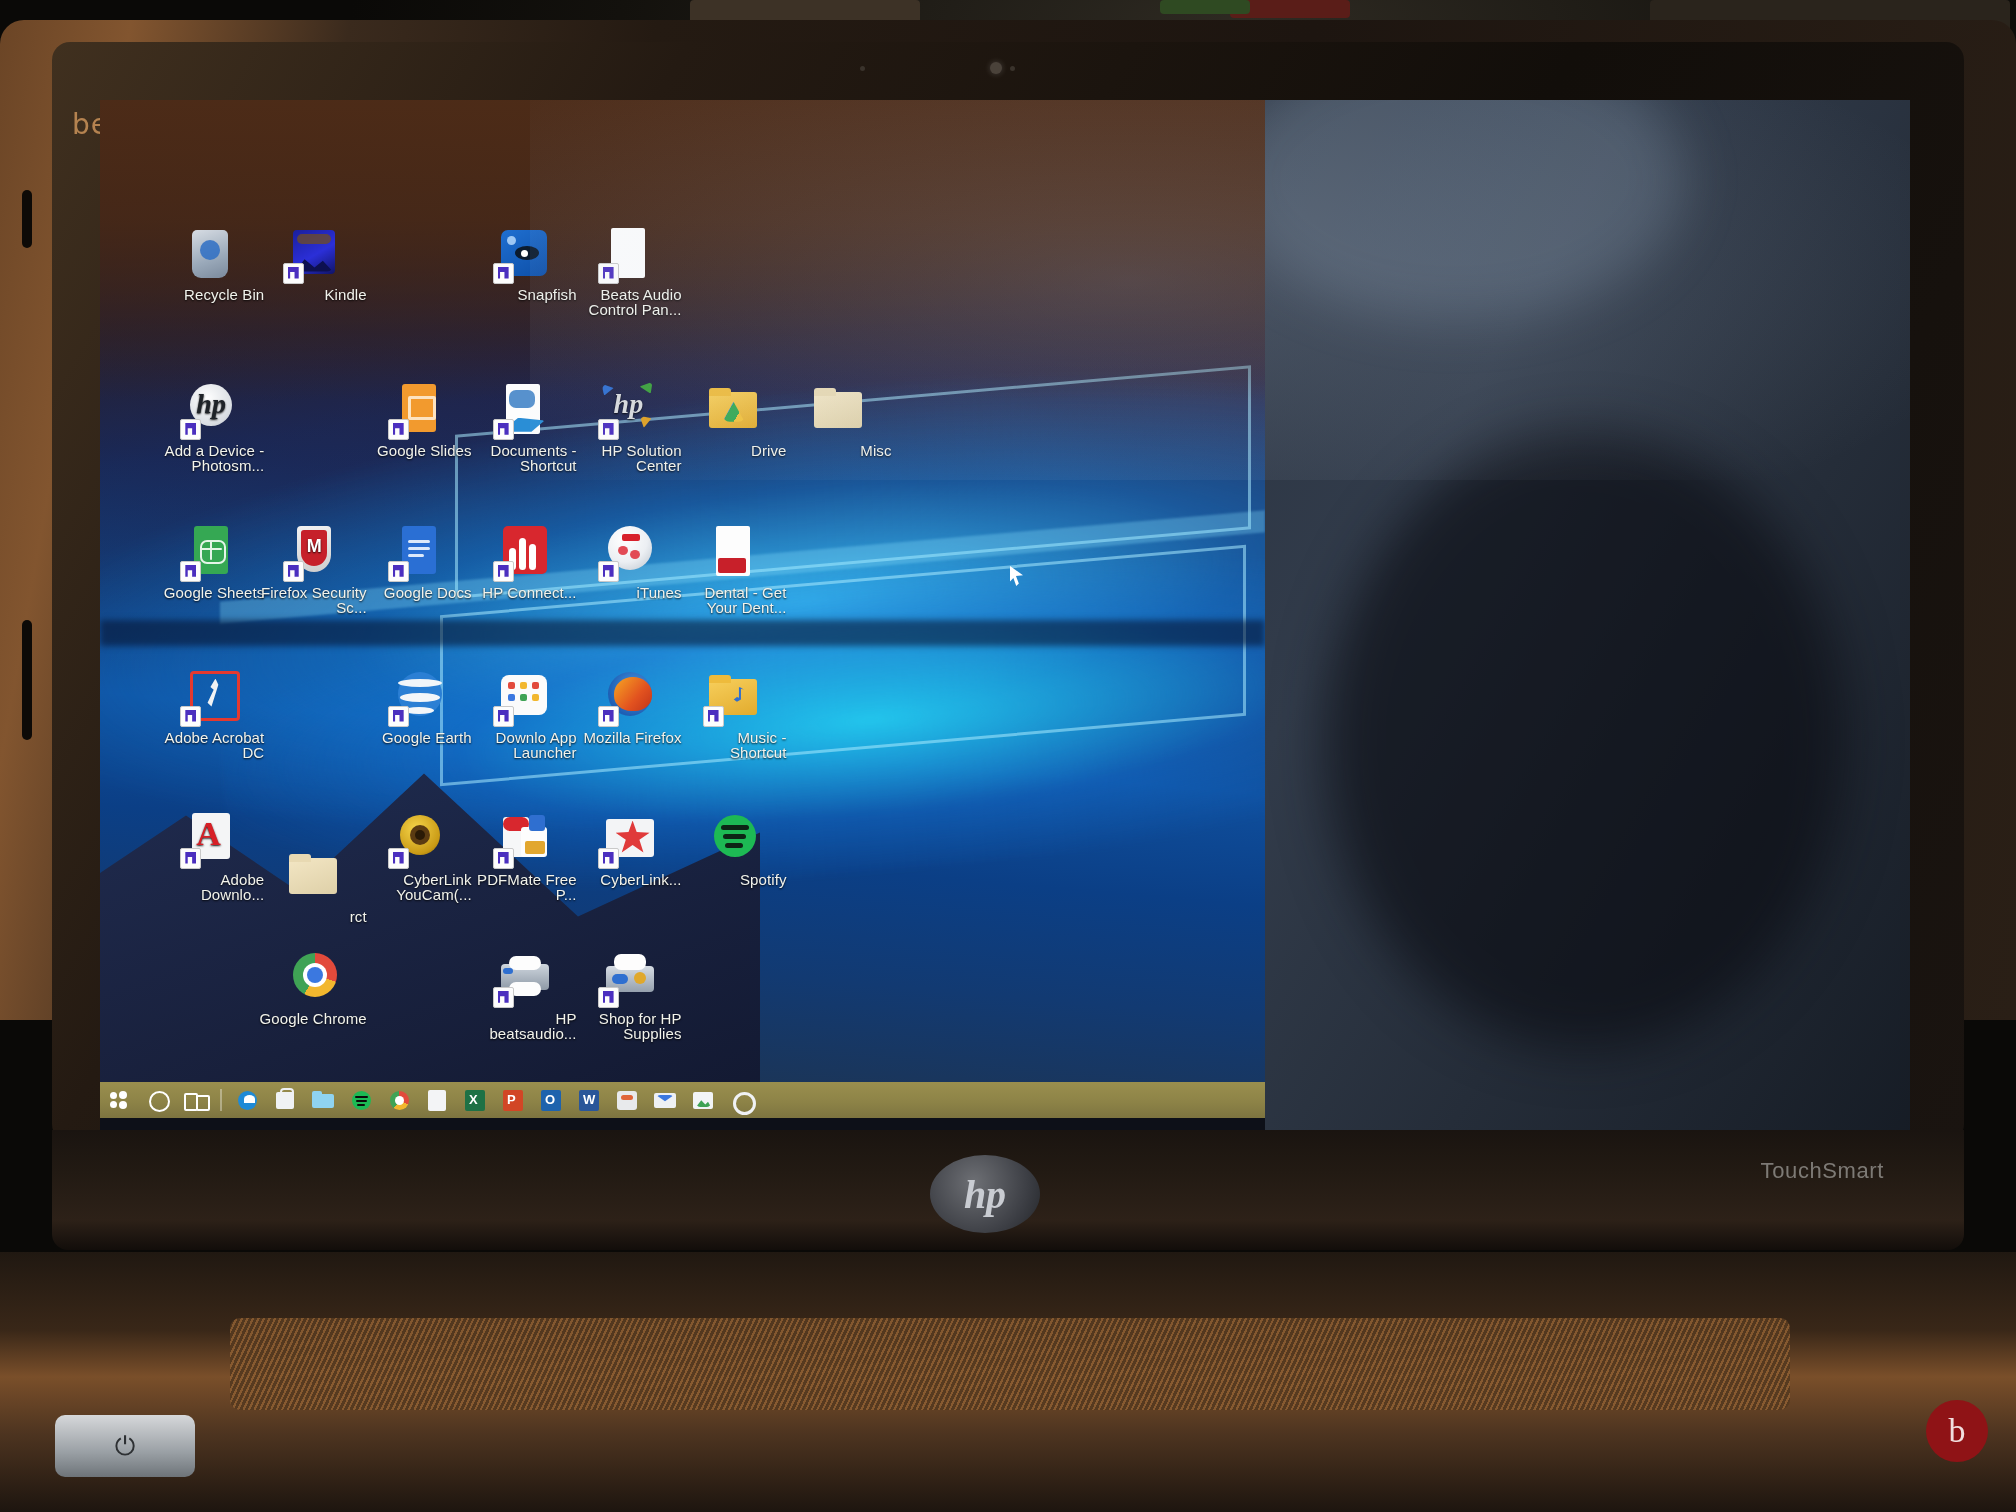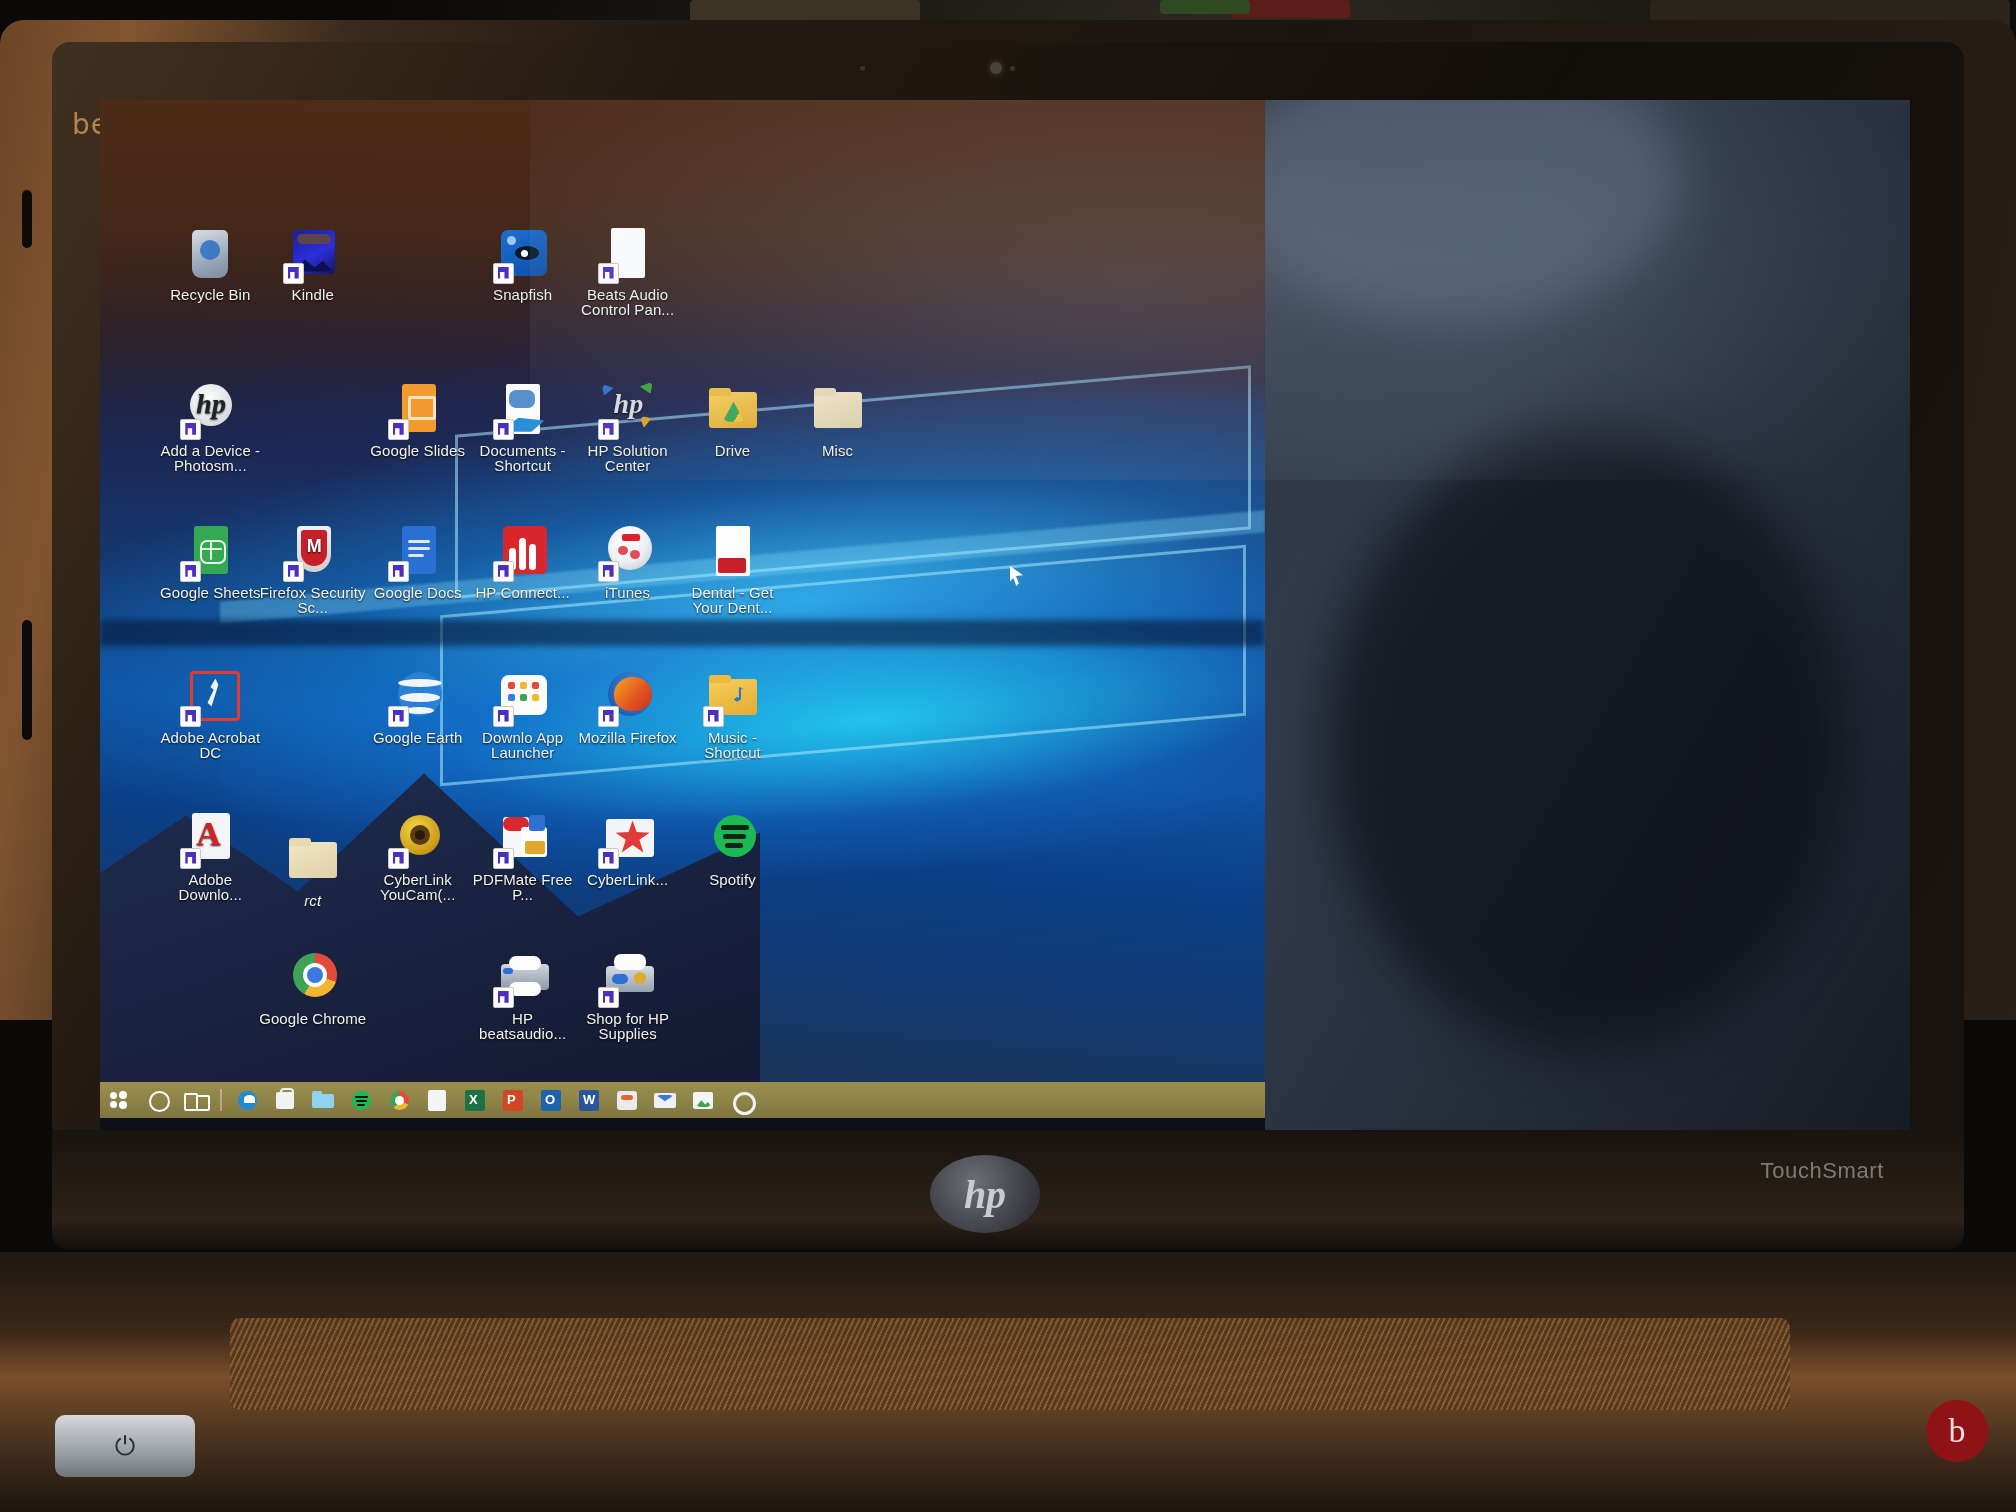--- a/index.html
+++ b/index.html
@@ -53,21 +53,21 @@
         background:linear-gradient(160deg,rgba(35,45,80,.95),rgba(18,24,48,.98));
         clip-path:polygon(0 100%,0 48%,18% 28%,34% 46%,52% 18%,74% 52%,100% 32%,100% 100%);}
 
   
   .dead-panel{position:absolute;left:1165px;top:0;width:645px;height:1055px;
         background:linear-gradient(120deg,#2b3442 0%,#323c4b 30%,#252d39 62%,#161c25 100%);}
   .reflection{position:absolute;border-radius:50%;filter:blur(26px);}
 
   
   .icon-grid{position:absolute;left:0;top:0;width:1165px;height:1018px;}
-  .dicon{position:absolute;width:108px;text-align:center;color:#f2f3ec;
+  .dicon{position:absolute;width:108px;text-align:right;color:#f2f3ec;
         font-size:15px;line-height:15px;letter-spacing:.1px;
         text-shadow:0 1px 2px rgba(0,0,0,.9);}
   .dicon .glyph{width:56px;height:56px;margin:0 auto 5px;position:relative;}
   .dicon .cap{display:block;filter:blur(.35px);}
   .shortcut-arrow{position:absolute;left:-2px;bottom:-2px;width:19px;height:19px;
         background:#fdfdfd;border:1px solid #c9c9c9;border-radius:2px;}
   .shortcut-arrow:after{content:"";position:absolute;left:4px;top:3px;width:11px;height:12px;
         background:#4b2fbf;clip-path:polygon(0 0,100% 0,100% 100%,62% 100%,62% 45%,22% 45%,22% 100%,0 100%);}
 
   
@@ -349,21 +349,21 @@
             <span class="cap">Music - Shortcut</span>
           </div>
           <div class="dicon" style="left: 56.32px; top: 710.6px;">
             <div class="glyph">
               <div class="sq" style="left:10px;top:2px;width:38px;height:46px;border-radius:3px;background:#f4f5f6;"></div>
               <div style="position:absolute;left:14px;top:4px;font:bold 34px 'Liberation Serif',serif;color:#d71f26;">A</div>
               <span class="shortcut-arrow"></span>
             </div>
             <span class="cap">Adobe Downlo...</span>
           </div>
-          <div class="dicon" style="left: 158.72px; top: 732px; font-style: italic;">
+          <div class="dicon" style="left: 158.72px; top: 748px;">
             <div class="glyph">
               <div class="sq" style="left:4px;top:10px;width:48px;height:36px;border-radius:3px;background:linear-gradient(160deg,#f3e6c4,#ded0a8);"></div>
               <div class="sq" style="left:4px;top:6px;width:22px;height:8px;border-radius:3px 3px 0 0;background:#e8d9b2;"></div>
             </div>
             <span class="cap">rct</span>
           </div>
           <div class="dicon" style="left: 263.68px; top: 710.6px;">
             <div class="glyph">
               <div class="sq" style="left:10px;top:4px;width:40px;height:40px;border-radius:50%;background:radial-gradient(circle at 40% 35%,#f6d54a,#c99a15 70%,#6d5208);"></div>
               <div class="sq" style="left:20px;top:14px;width:20px;height:20px;border-radius:50%;background:#5b3b12;"></div>

